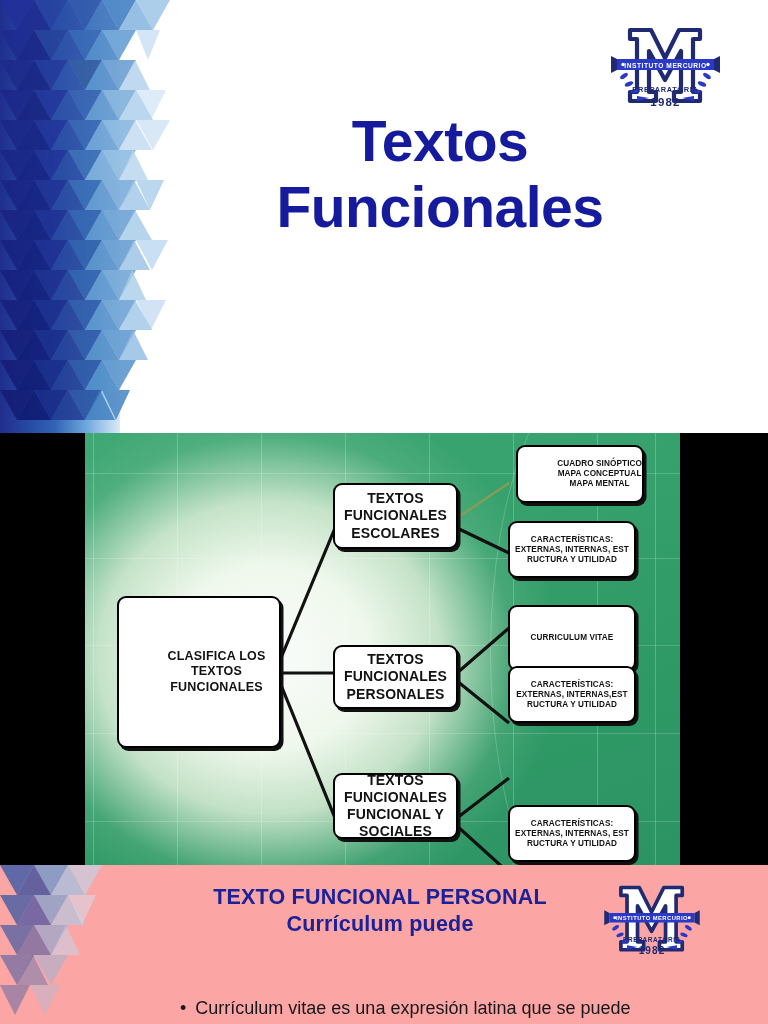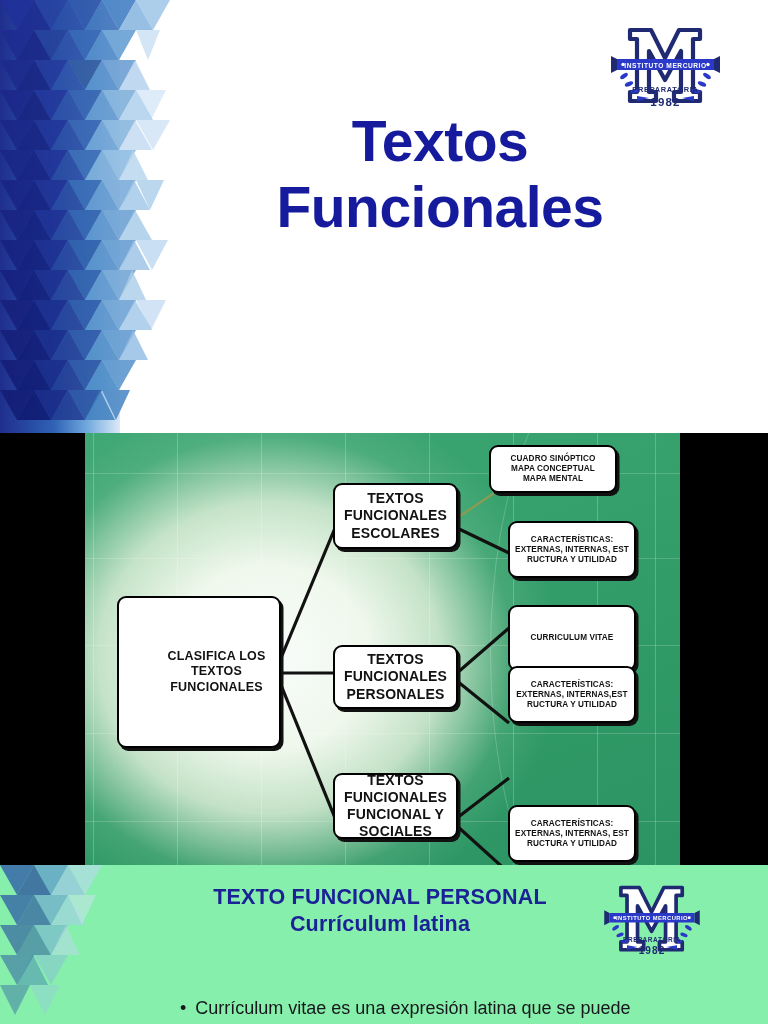--- a/index.html
+++ b/index.html
@@ -39,21 +39,21 @@
              display:flex; align-items:center; justify-content:center;
              text-align:center; color:#121212; font-weight:bold; }
   .nodebox span { display:block; line-height:1.22; }
   .nb-root   { font-size:12.5px; letter-spacing:0.2px; }
   .nb-mid    { font-size:14px;  letter-spacing:0.15px; }
   .nb-leaf   { font-size:8.2px;  letter-spacing:0.1px; }
 
   svg.links { position:absolute; left:0; top:0; width:595px; height:432px; pointer-events:none; }
 
   
-  .slide3 { position:absolute; left:0; top:865px; width:768px; height:159px; background:#86efac; overflow:hidden; }
+  .slide3 { position:absolute; left:0; top:865px; width:768px; height:159px; background:#fca5a5; overflow:hidden; }
   .s3-head { position:absolute; left:150px; top:20px; width:460px; text-align:center; color:#1b2296; }
   .s3-h1 { font-size:21.5px; font-weight:bold; letter-spacing:0.2px; line-height:1.2; white-space:nowrap;}
   .s3-h2 { font-size:21.5px; font-weight:bold; letter-spacing:0.2px; line-height:1.25; }
   .logo-bot { position:absolute; left:597px; top:12px; width:110px; height:85px; }
   .s3-bullet { position:absolute; left:180px; top:131px; width:540px;
                font-size:18px; color:#17171c; line-height:1.35; white-space:nowrap; }
   .s3-bullet .dot { display:inline-block; margin-right:9px; }
 </style>
 </head>
 <body>
@@ -302,21 +302,21 @@
         </span>
       </div>
 
       <div class="nodebox nb-mid" style="left:248px; top:340px; width:125px; height:66px;">
         <span>
           <span>TEXTOS FUNCIONALES</span>
           <span>FUNCIONAL Y SOCIALES</span>
         </span>
       </div>
 
-      <div class="nodebox nb-leaf" style="left:404px; top:12px; width:128px; height:48px;">
+      <div class="nodebox nb-leaf" style="left:431px; top:12px; width:128px; height:58px;justify-content:flex-end;">
         <span>
           <span>CUADRO SINÓPTICO</span>
           <span>MAPA CONCEPTUAL</span>
           <span>MAPA MENTAL</span>
         </span>
       </div>
       <div class="nodebox nb-leaf" style="left:423px; top:88px; width:128px; height:57px;">
         <span>
           <span>CARACTERÍSTICAS:</span>
           <span>EXTERNAS, INTERNAS, EST</span>
@@ -373,21 +373,21 @@
           <polygon points="17,120 48,120 33,90" fill="#3a6cb4" opacity="0.4"></polygon>
 
           <polygon points="0,120 30,120 15,150" fill="#2c54a4" opacity="0.4"></polygon>
           <polygon points="30,120 60,120 45,150" fill="#9cc4e7" opacity="0.35"></polygon>
         </g>
       </svg>
     </div>
 
     <div class="s3-head">
       <div class="s3-h1">TEXTO FUNCIONAL PERSONAL</div>
-      <div class="s3-h2">Currículum latina</div>
+      <div class="s3-h2">Currículum puede</div>
     </div>
 
     <div class="logo-bot">
       <svg viewBox="0 0 125 97" width="110" height="85">
         <g>
           <path d="M27 12 L27 21 L34 21 L34 74 L27 74 L27 83 L53 83 L53 74 L46 74
                    L46 33 L62 62 L78 33 L78 74 L71 74 L71 83 L97 83 L97 74 L90 74
                    L90 21 L97 21 L97 12 L76 12 L62 40 L48 12 Z" fill="#ffffff" stroke="#1f2a72" stroke-width="4.2" stroke-linejoin="round"></path>
         </g>
         <g>

